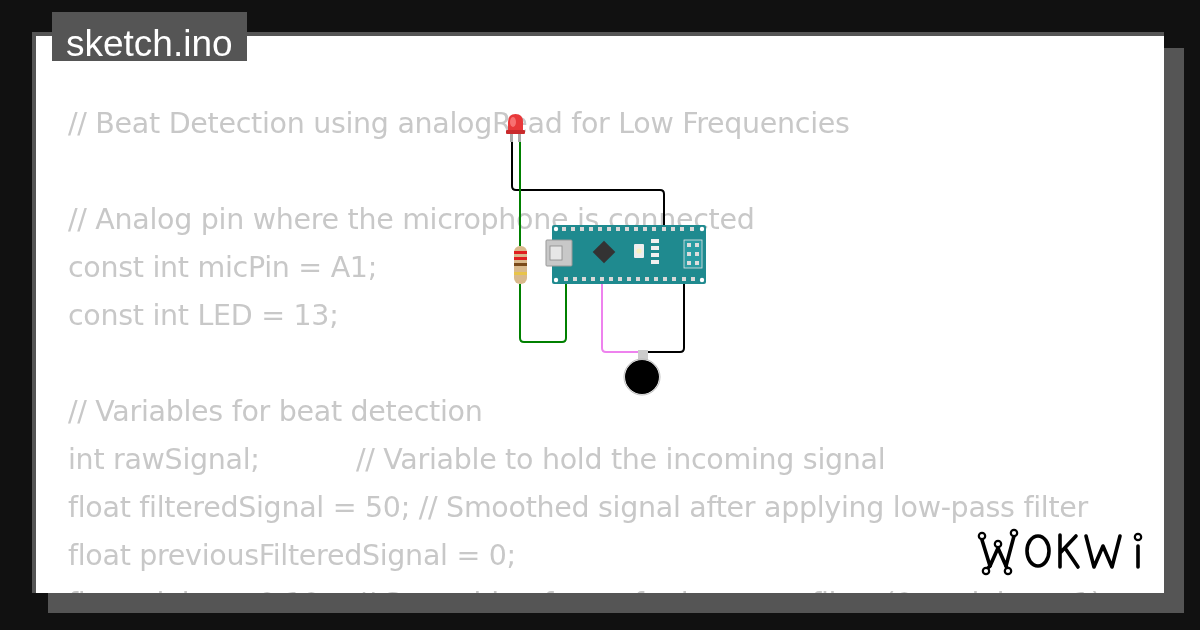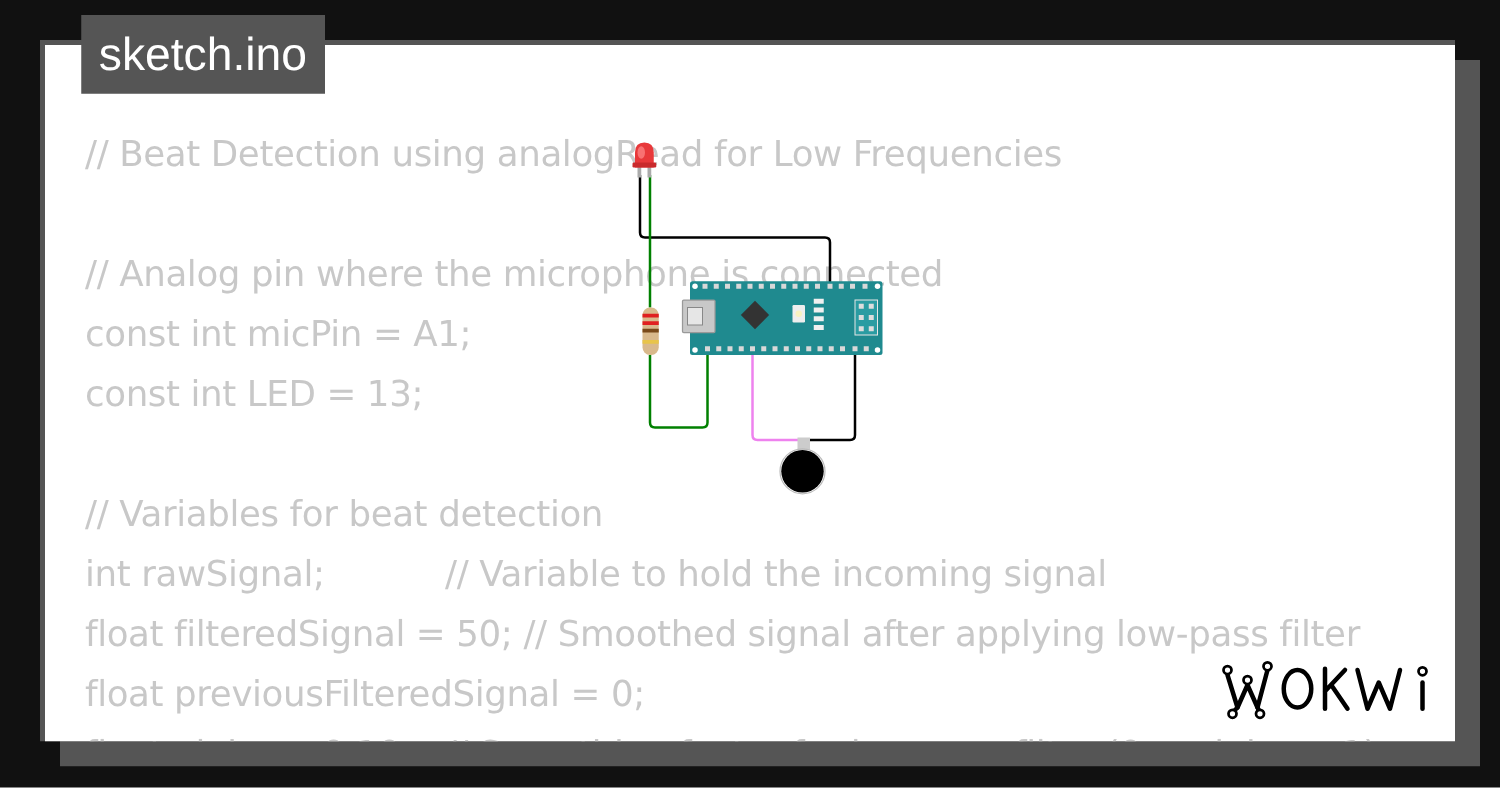--- a/index.html
+++ b/index.html
@@ -14,21 +14,21 @@
   }
   .card {
     position: absolute; left: 32px; top: 32px; width: 1132px; height: 561px;
     background: #555555;
   }
   .card-inner {
     position: absolute; left: 4px; top: 4px; right: 0; bottom: 0;
     background: #ffffff; overflow: hidden;
   }
   .file-tab {
-    position: absolute; left: 65px; top: 12px; height: 63px;
+    position: absolute; left: 52px; top: 12px; height: 49px;
     padding: 0 14px 0 14px; background: #555555; color: #ffffff;
     font-family: "Liberation Sans", sans-serif; font-size: 37px; line-height: 63px;
     z-index: 5;
   }
   .code {
     position: absolute; left: 32px; top: 64px; right: 30px;
     margin: 0; white-space: pre; overflow: hidden;
     font-family: "DejaVu Sans", sans-serif; font-size: 28.5px; line-height: 48px;
     color: #c8c8c8; letter-spacing: -0.3px;
   }

